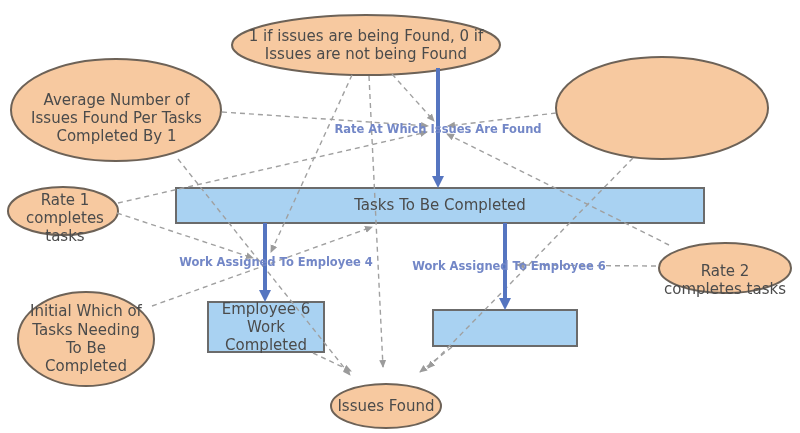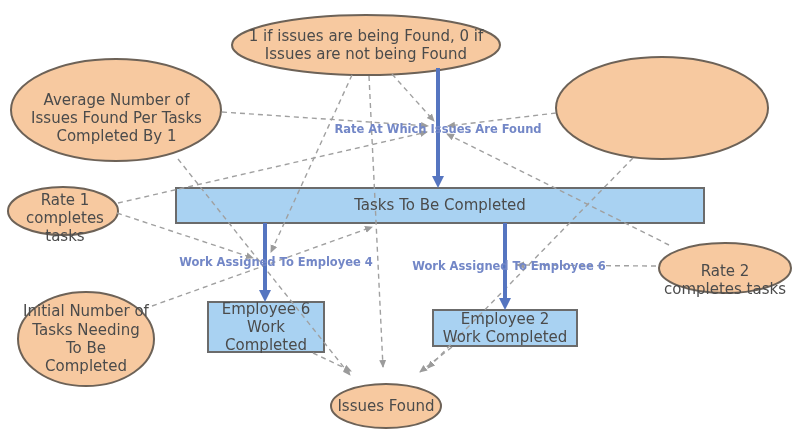--- a/index.html
+++ b/index.html
@@ -68,29 +68,28 @@
 
   <div class="lbl" style="left:226px;top:26px;width:280px;height:38px;">1 if issues are being Found, 0 if Issues are not being Found</div>
 
   <div class="lbl" style="left:19px;top:100px;width:195px;height:36px;">Average Number of Issues Found Per Tasks Completed By 1</div>
 
 
   <div class="lbl" style="left:10px;top:196px;width:110px;height:30px;margin-top:7px;">Rate 1 completes tasks</div>
 
   <div class="lbl" style="left:663px;top:253px;width:124px;height:30px;margin-top:12px;">Rate 2 completes tasks</div>
 
-  <div class="lbl" style="left:23px;top:314px;width:126px;height:50px;">Initial Number of Tasks Needing To Be Completed</div>
+  <div class="lbl" style="left:23px;top:314px;width:126px;height:50px;">Initial Which of Tasks Needing To Be Completed</div>
 
   <div class="lbl" style="left:180px;top:195px;width:520px;height:20px;">Tasks To Be Completed</div>
 
   <div class="lbl" style="left:331px;top:396px;width:110px;height:20px;">Issues Found</div>
 
   <div class="lbl" style="left:209px;top:310px;width:114px;height:34px;">Employee 6 Work Completed</div>
 
-  <div class="lbl" style="left:440px;top:311px;width:130px;height:34px;">Employee 2 Work Completed</div>
 
   <div class="lbl flowlbl" style="left:323px;top:121px;width:230px;height:16px;">Rate At Which Issues Are Found</div>
 
   <div class="lbl flowlbl" style="left:176px;top:254px;width:200px;height:16px;">Work Assigned To Employee 4</div>
 
   <div class="lbl flowlbl" style="left:409px;top:258px;width:200px;height:16px;">Work Assigned To Employee 6</div>
 
 </div>
 
 </body></html>

